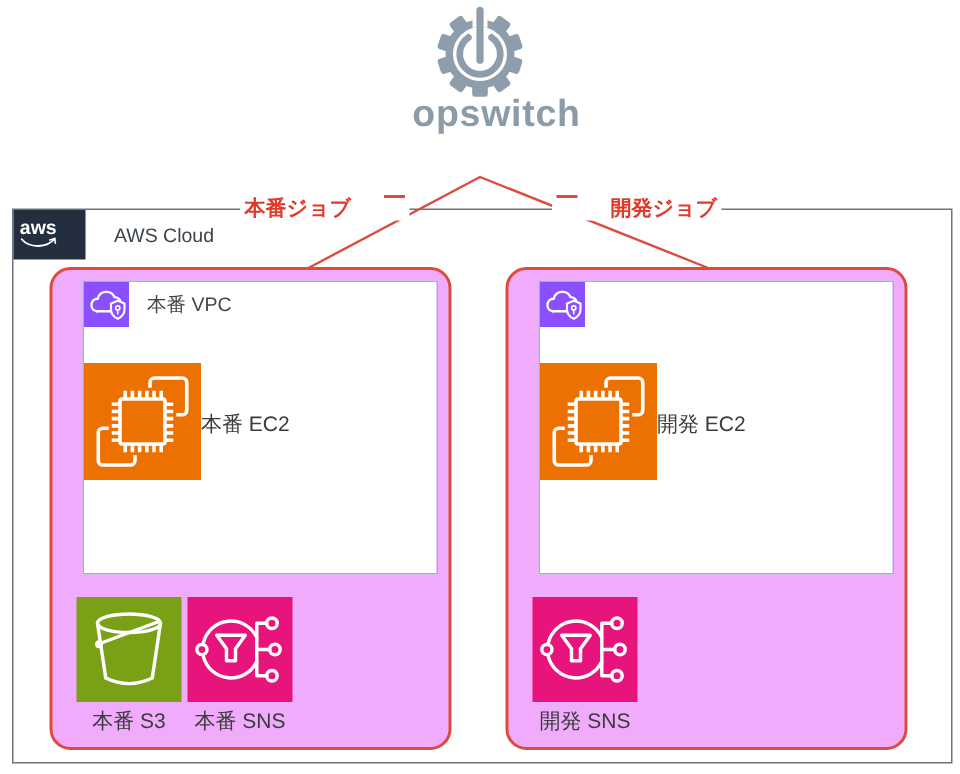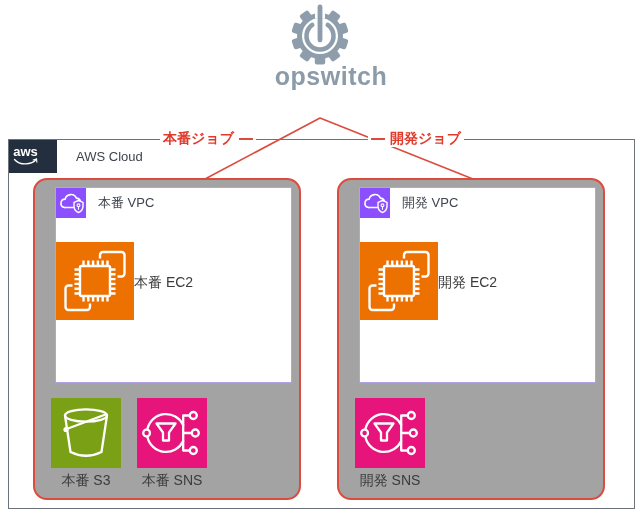--- a/index.html
+++ b/index.html
@@ -6,52 +6,52 @@
   .stage{position:relative;width:640px;height:516px;background:#fff;overflow:hidden;
          font-family:"Liberation Sans","DejaVu Sans",sans-serif;}
 
   
   .logo-gear{position:absolute;left:288px;top:4px;z-index:1;}
   .brand{position:absolute;left:0;top:62px;width:640px;text-align:center;z-index:1;
          font-size:25px;font-weight:bold;letter-spacing:.5px;color:#8C9BA8;padding-left:11px;}
 
   
   .connectors{position:absolute;left:0;top:0;z-index:3;pointer-events:none;}
-  .job-label{position:absolute;top:130px;height:17px;display:flex;align-items:center;
-             gap:5px;background:#fff;padding:0 3px;z-index:4;
+  .job-label{position:absolute;top:130px;height:17px;display:flex;
+             gap:22px;background:#fff;padding:0 3px;z-index:4;
              font-size:14px;font-weight:bold;color:#E03A2B;white-space:nowrap;}
   .job-label .dash{display:inline-block;width:14px;height:2px;background:#DB4C3E;}
   .job-label-left{left:160px;}
   .job-label-right{left:368px;}
 
   
   .aws-box{position:absolute;left:8px;top:139px;width:627px;height:370px;
            border:1px solid #6C737B;z-index:1;box-sizing:border-box;background:#fff;}
   .aws-logo{position:absolute;left:0;top:0;width:48px;height:33px;background:#232F3E;}
   .aws-cloud-label{position:absolute;left:47px;top:9px;font-size:13px;color:#3E444C;margin-left:20px;}
 
   
   .job-box{position:absolute;top:178px;width:268px;height:322px;border:2px solid #DB4C3E;
-           border-radius:14px;z-index:2;box-sizing:border-box;background:#a3a3a3;}
+           border-radius:14px;z-index:2;box-sizing:border-box;background:#f0abfc;}
   .job-box.prod{left:33px;}
   .job-box.dev{left:337px;}
 
   
   .vpc-box{position:absolute;left:20px;top:7px;width:237px;height:196px;
            border:1px solid #B2A1E5;box-sizing:border-box;background:#fff;}
   .vpc-icon{position:absolute;left:0;top:0;width:30px;height:30px;background:#8C4FFF;}
   .vpc-label{position:absolute;left:42px;top:0;height:30px;line-height:30px;
              font-size:13px;color:#3F454D;}
 
   
   .ec2-block{position:absolute;left:0;right:0;top:54px;display:flex;
              flex-direction:row;align-items:center;}
   .icon-ec2{width:78px;height:78px;background:#ED7100;color:#ED7100;}
   .res-label{margin-top:4px;font-size:14px;color:#3B3B3B;text-align:center;}
-  .bottom-row{position:absolute;left:16px;top:218px;display:flex;gap:16px;align-items:flex-end;}
+  .bottom-row{position:absolute;left:16px;top:218px;display:flex;gap:4px;align-items:flex-end;}
   .res-cell{display:flex;flex-direction:column;align-items:center;}
   .icon-s3{width:70px;height:70px;background:#7AA116;}
   .icon-sns{width:70px;height:70px;background:#E7157B;}
   svg{display:block;}
 </style>
 </head>
 <body>
 
 <div class="stage">
 
@@ -168,21 +168,20 @@
     <div class="vpc-box">
       <div class="vpc-icon">
         <svg width="30" height="30" viewBox="0 0 30 30">
           <path d="M8.5 19.5 a4.2 4.2 0 0 1 .6-8.35 a6 6 0 0 1 11.3-1.05 a4.6 4.6 0 0 1 2.9 7.9" fill="none" stroke="#fff" stroke-width="1.6" stroke-linecap="round"></path>
           <path d="M8.5 19.5 H17.5" stroke="#fff" stroke-width="1.6" stroke-linecap="round"></path>
           <path d="M22.5 12.5 l4.5 1.8 v3.9 c0 3.4 -2.2 5.3 -4.5 6.3 c-2.3 -1 -4.5 -2.9 -4.5 -6.3 v-3.9 z" fill="#8C4FFF" stroke="#fff" stroke-width="1.4" stroke-linejoin="round"></path>
           <circle cx="22.5" cy="17.3" r="1.4" fill="none" stroke="#fff" stroke-width="1.1"></circle>
           <path d="M22.5 18.7 V21.2" stroke="#fff" stroke-width="1.1" stroke-linecap="round"></path>
         </svg>
       </div>
-      <div class="vpc-label">開発 VPC</div>
       <div class="ec2-block">
         <div class="icon-ec2">
           <svg width="78" height="78" viewBox="0 0 78 78">
             <g fill="none" stroke="#fff" stroke-width="2.4">
               <rect x="44" y="10" width="24.5" height="24.5" rx="3"></rect>
               <rect x="9.5" y="43.5" width="24.5" height="24.5" rx="3"></rect>
             </g>
             <rect x="16.5" y="16.5" width="45" height="45" fill="currentColor"></rect>
             <g fill="none" stroke="#fff" stroke-width="2.4">
               <rect x="24" y="24" width="30" height="30" rx="1.5"></rect>

